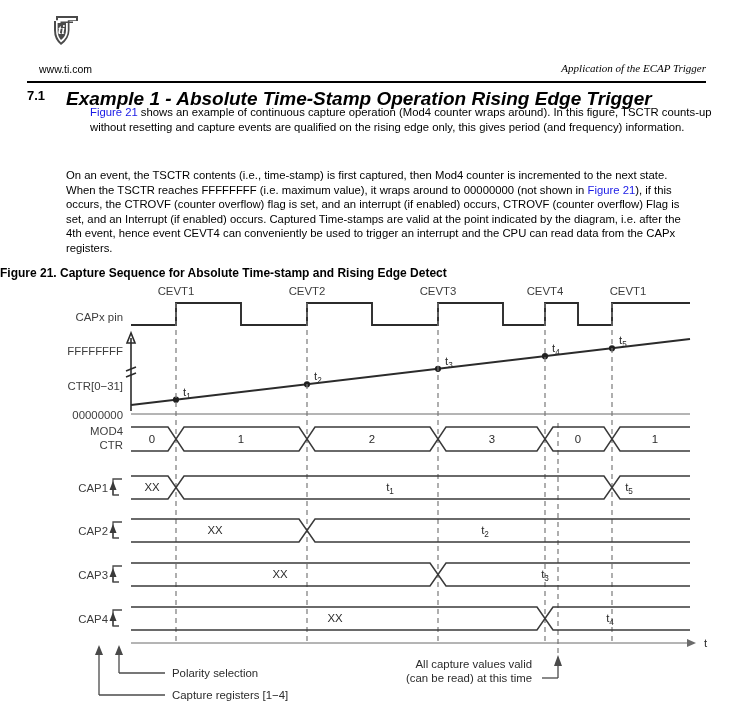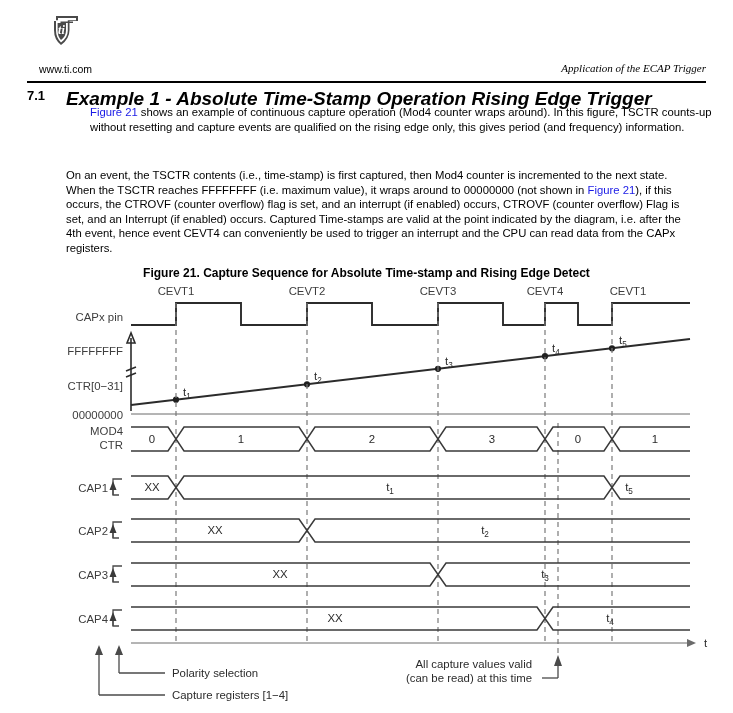--- a/index.html
+++ b/index.html
@@ -28,21 +28,21 @@
   #sec-title{position:absolute;left:66px;top:88px;font-size:19px;font-weight:bold;font-style:italic;}
 
   
   .para{position:absolute;left:66px;width:628px;font-size:11.3px;line-height:14.6px;
     text-align:left;color:#000;}
   #para1{top:105px;margin-left:24px;}
   #para2{top:168px;}
   .lnk{color:#1a1ae6;}
 
   
-  #fig-cap{position:absolute;left:0;top:266px;width:733px;text-align:center;
+  #fig-cap{position:absolute;left:0;top:266px;width:733px;text-align:left;
     font-size:12px;font-weight:bold;}
 
   
   #figure{position:absolute;left:0;top:283px;width:733px;height:420px;}
   #figure svg{display:block;}
 
   .lbl{font-family:"Liberation Sans",sans-serif;font-size:11.4px;fill:#3d3d3d;}
   .lbl-d{font-family:"Liberation Sans",sans-serif;font-size:11.4px;fill:#2b2b2b;}
   .sub{font-size:8.2px;}
   .wv{fill:none;stroke:#2b2b2b;stroke-width:1.9;}

